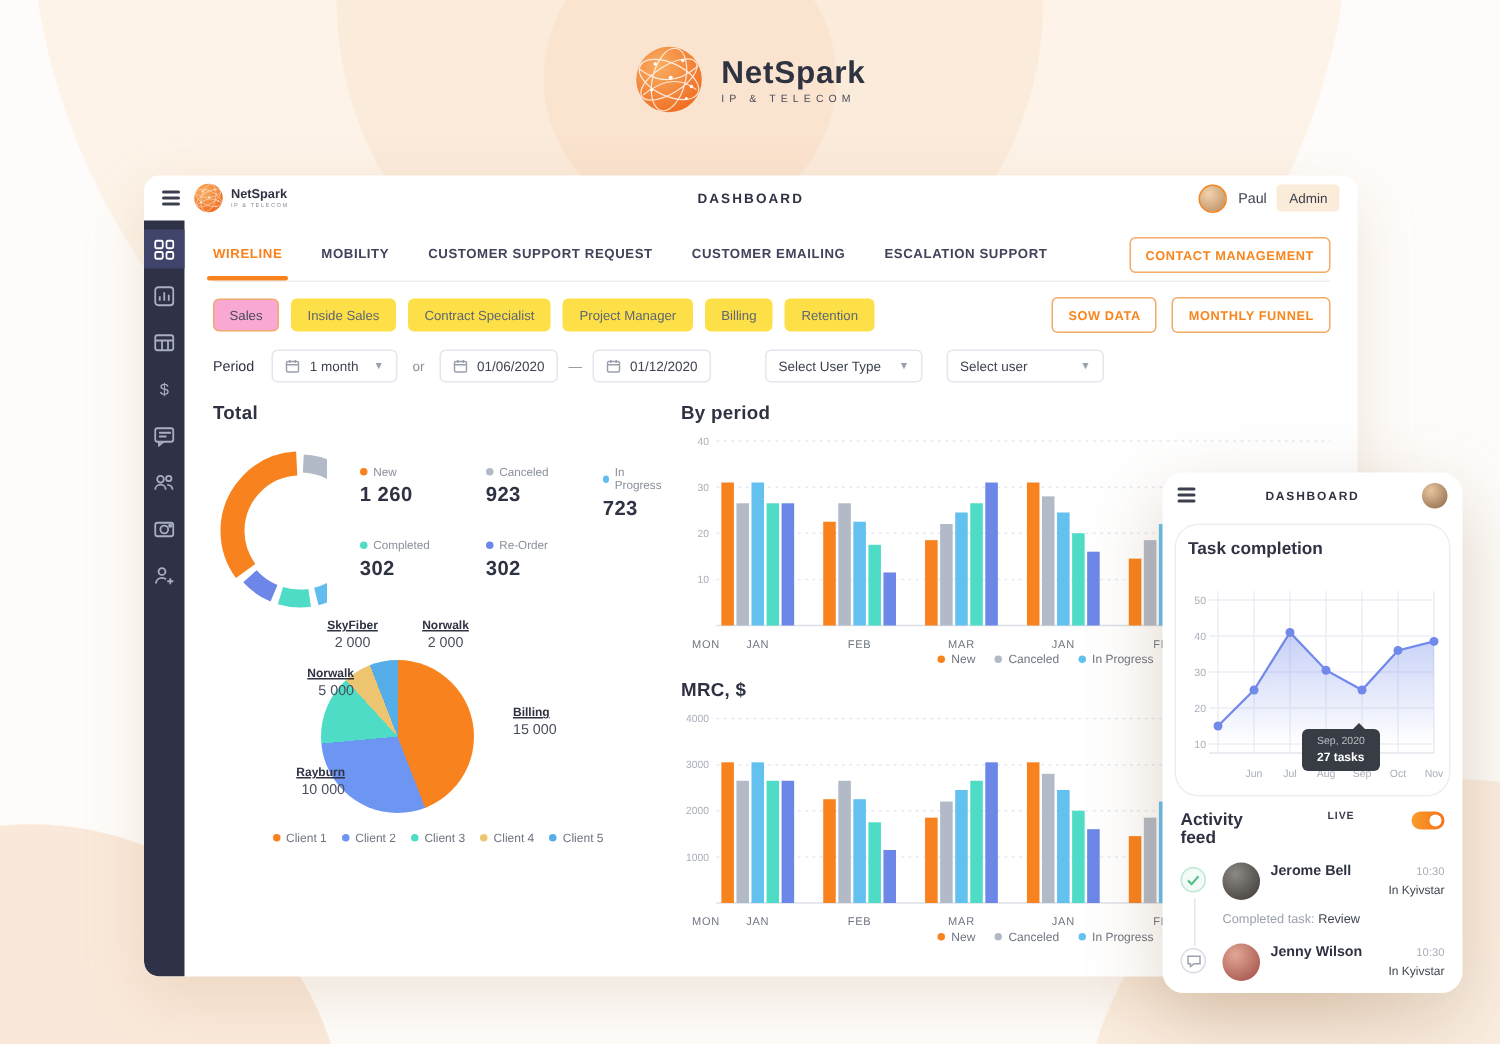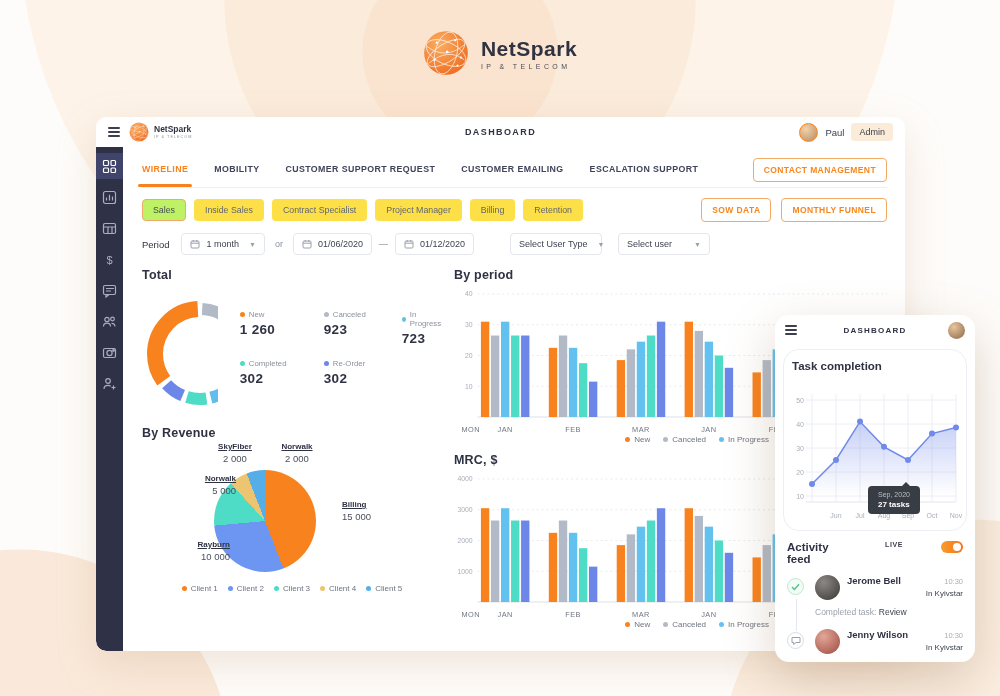--- a/index.html
+++ b/index.html
@@ -51,30 +51,30 @@
 .tabs-row{display:flex;align-items:flex-start;border-bottom:1px solid #EDEFF3;}
 .tabs{display:flex;gap:26px;}
 .tab{font-size:8.8px;font-weight:bold;letter-spacing:.4px;color:#40435A;padding:9px 0 13px;position:relative;cursor:pointer;white-space:nowrap;}
 .tab.active{color:#F8821D;}
 .tab.active::after{content:"";position:absolute;left:-4px;right:-4px;bottom:0;height:3px;background:#F8821D;border-radius:2px;}
 .btn-o{border:1px solid #F3AA64;color:#F8861C;background:#fff;font-size:8.5px;font-weight:bold;letter-spacing:.4px;padding:6px 10px;border-radius:4px;cursor:pointer;font-family:"Liberation Sans",sans-serif;white-space:nowrap;}
 .tabs-row .btn-o{margin-left:auto;margin-top:3px;}
 .chips-row{display:flex;align-items:center;margin-top:10px;}
 .chips{display:flex;gap:8px;}
 .chip{background:#fde047;color:#5F6672;font-size:8.8px;padding:6px 11px;border-radius:4px;cursor:pointer;white-space:nowrap;}
-.chip.active{background:#bef264;border:1px solid #F0A96B;color:#454B57;padding:5px 10px;}
+.chip.active{background:#f9a8d4;border:1px solid #F0A96B;color:#454B57;padding:5px 10px;}
 .chip-actions{margin-left:auto;display:flex;gap:10px;}
 
 .period-row{display:flex;align-items:center;margin-top:11px;font-size:9px;color:#3E4450;}
 .p-label{font-size:9.5px;color:#2F3243;margin-right:12px;}
 .select,.datebox{display:flex;align-items:center;gap:6px;border:1px solid #E3E6EC;border-radius:4px;padding:5px 8px;background:#fff;cursor:pointer;white-space:nowrap;}
 .chev{color:#9AA1AE;font-size:7px;margin-left:4px;}
 .or{color:#8A919E;margin:0 10px;}
 .dash{color:#8A919E;margin:0 7px;}
-.select.wide{width:92px;justify-content:space-between;}
+.select.wide{width:105px;justify-content:space-between;}
 .ml32{margin-left:36px;} .ml16{margin-left:16px;}
 .cal{width:10px;height:10px;}
 
 .charts{display:flex;gap:12px;margin-top:13px;}
 .col-left{width:300px;flex:none;}
 .col-right{flex:1;min-width:0;}
 h3{font-size:12.5px;color:#2F3243;letter-spacing:.2px;}
 
 
 .total-flex{display:flex;align-items:flex-start;gap:22px;margin-top:16px;}
@@ -349,21 +349,20 @@
               <div class="dl-item">
                 <div class="dl-top"><i style="background: rgb(79, 220, 199);"></i>Completed</div>
                 <div class="dl-val">302</div>
               </div>
               <div class="dl-item">
                 <div class="dl-top"><i style="background: rgb(108, 135, 232);"></i>Re-Order</div>
                 <div class="dl-val">302</div>
               </div>
             </div>
         </div>
-        <h3 class="by-rev">By Revenue</h3>
         <div class="pie-wrap">
           <div id="pie" style="background: conic-gradient(rgb(248, 130, 29) 0deg, rgb(248, 130, 29) 158.8deg, rgb(109, 149, 242) 158.8deg, rgb(109, 149, 242) 264.7deg, rgb(79, 220, 199) 264.7deg, rgb(79, 220, 199) 317.6deg, rgb(237, 196, 112) 317.6deg, rgb(237, 196, 112) 338.8deg, rgb(85, 174, 232) 338.8deg, rgb(85, 174, 232) 360deg);"></div>
           <div id="pie-labels">
               <div class="pie-label" style="left: 200px; top: 56px; width: 70px; text-align: left;">
                 <div class="pl-name">Billing</div>
                 <div class="pl-val">15 000</div>
               </div>
               <div class="pie-label" style="left: 2px; top: 96px; width: 86px; text-align: right;">
                 <div class="pl-name">Rayburn</div>
                 <div class="pl-val">10 000</div>

